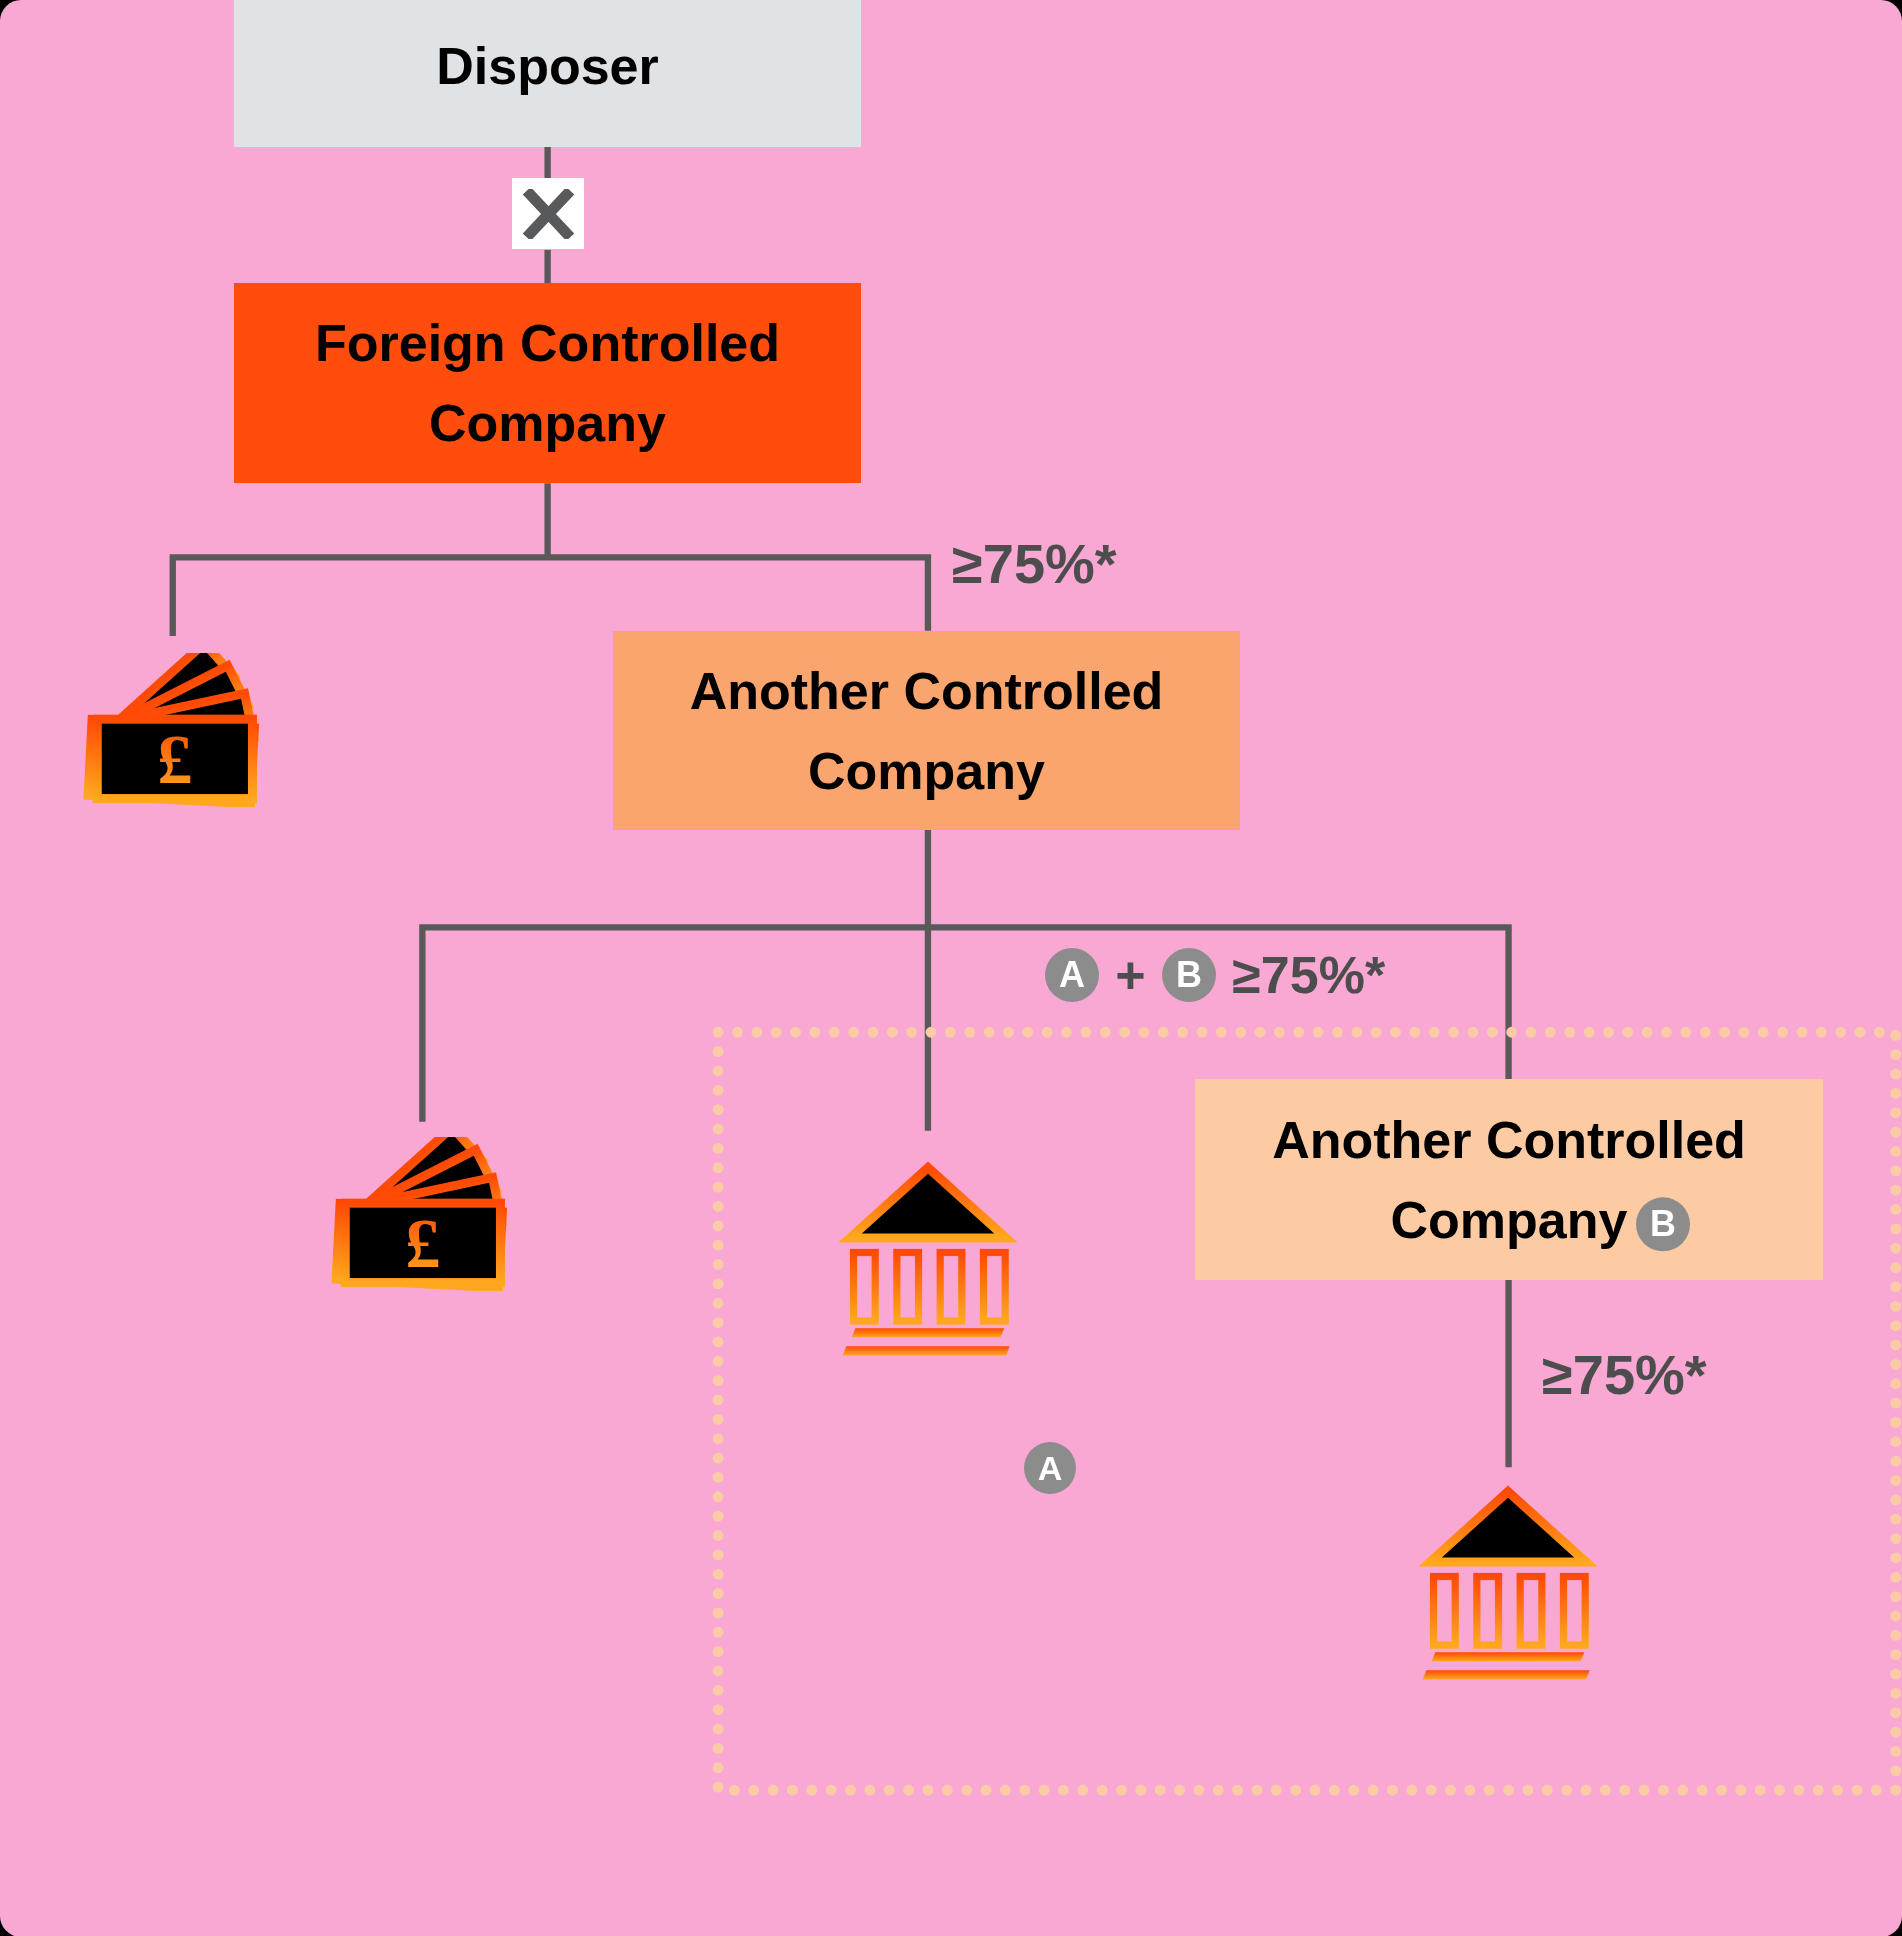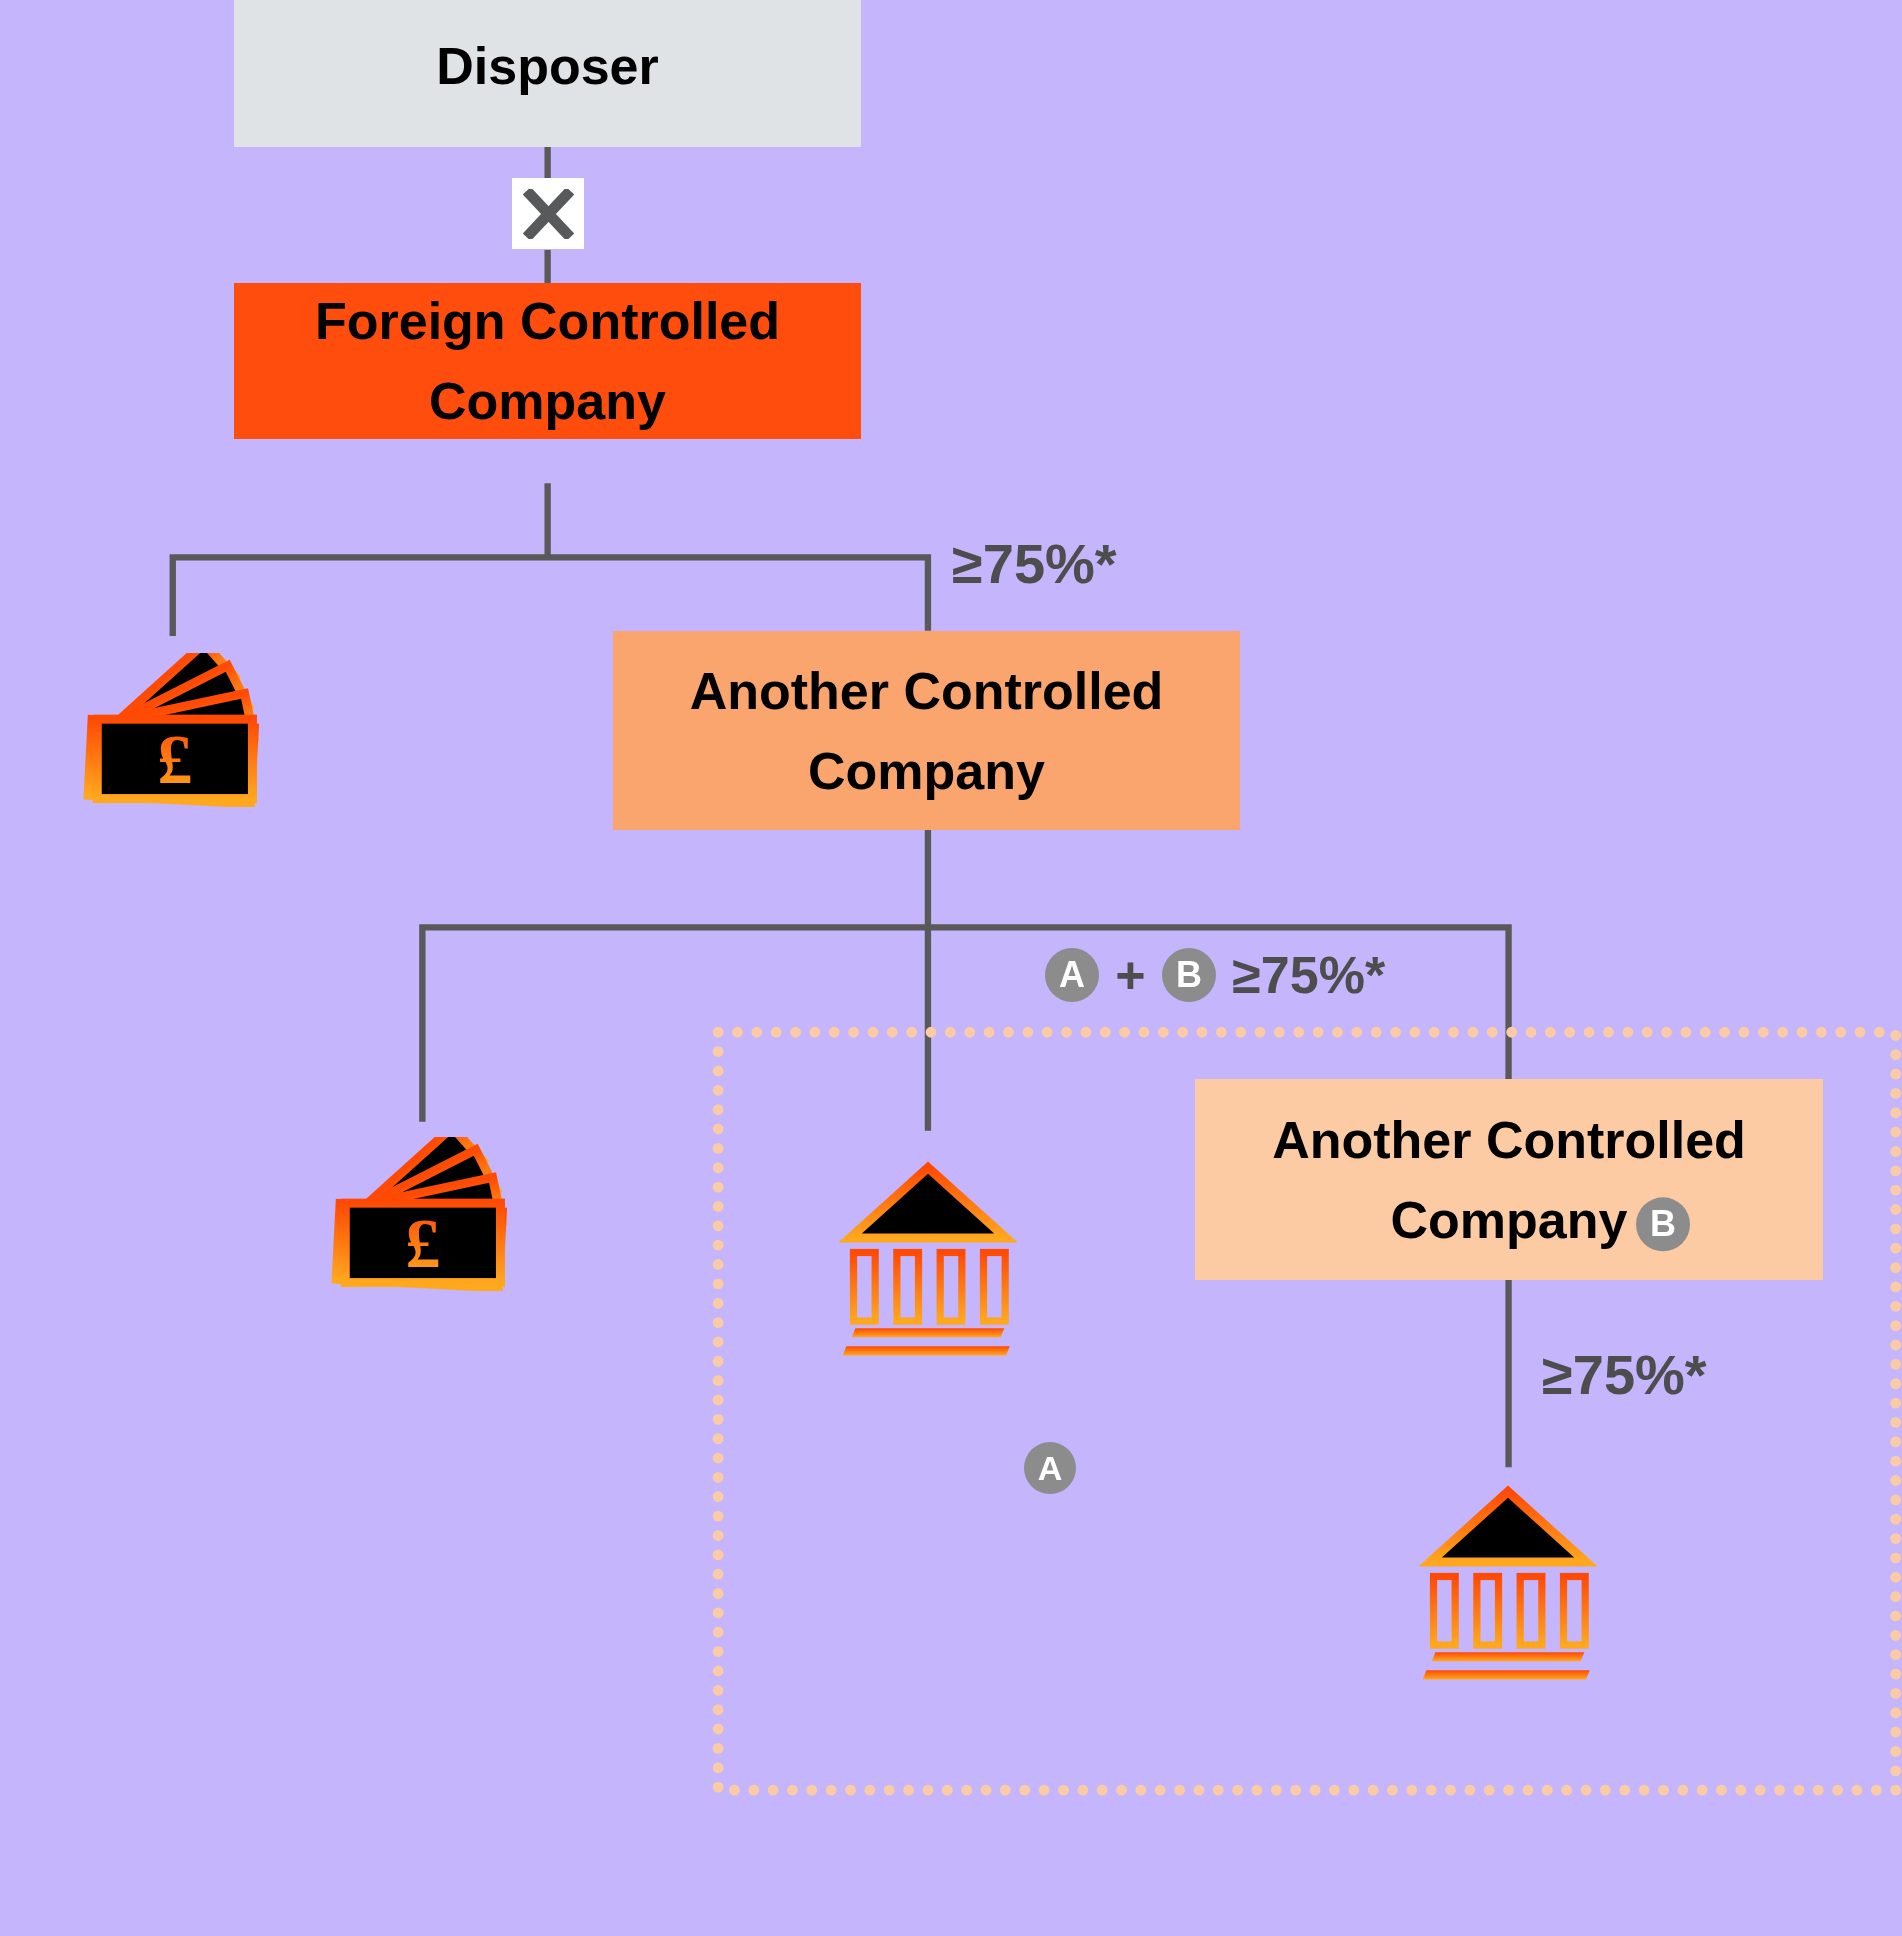--- a/index.html
+++ b/index.html
@@ -1,38 +1,39 @@
 <!DOCTYPE html>
 <html style="font-size:14.5px"><head>
 <meta charset="utf-8">
 <style>
   html,body{margin:0;padding:0;background:#000;}
   .canvas{
     position:relative;
     width:1902px;height:1937px;
-    background:#c4b5fd;
+    background:#f9a8d4;
     overflow:hidden;
     font-family:"Liberation Sans", sans-serif;
+    border-radius:21px;
   }
   .abs{position:absolute;}
   svg{display:block;}
 
   
   .node{
     position:absolute;
     display:flex;flex-direction:column;
     align-items:center;justify-content:center;
     text-align:center;
     color:#000;
     font-weight:700;
     font-size:52px;
     line-height:80px;
   }
   .node-disposer{left:234px;top:0;width:627px;height:147px;background:#E0E3E6;padding-bottom:14.5px;box-sizing:border-box;}
-  .node-foreign{left:234px;top:283px;width:627px;height:156px;background:#FF4D0D;}
+  .node-foreign{left:234px;top:283px;width:627px;height:200px;background:#FF4D0D;}
   .node-another1{left:613px;top:631px;width:627px;height:199px;background:#FAA46E;}
   .node-another2{left:1195px;top:1079px;width:628px;height:201px;background:#FCCBA3;}
   .node-line{position:relative;white-space:nowrap;}
 
   
   .own-label{
     position:absolute;
     color:#4D4D4D;
     font-weight:700;
     font-size:56px;

